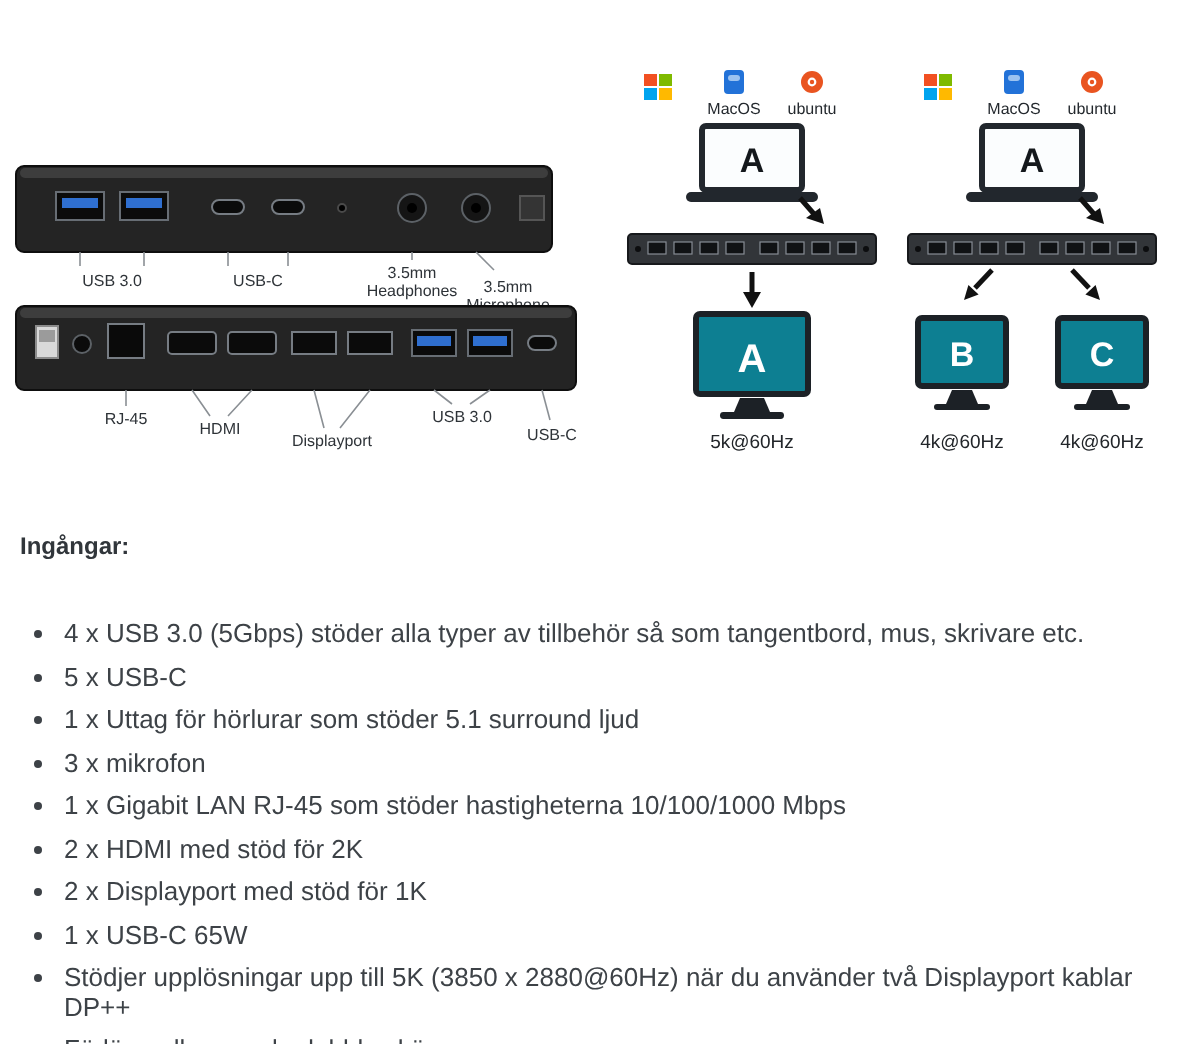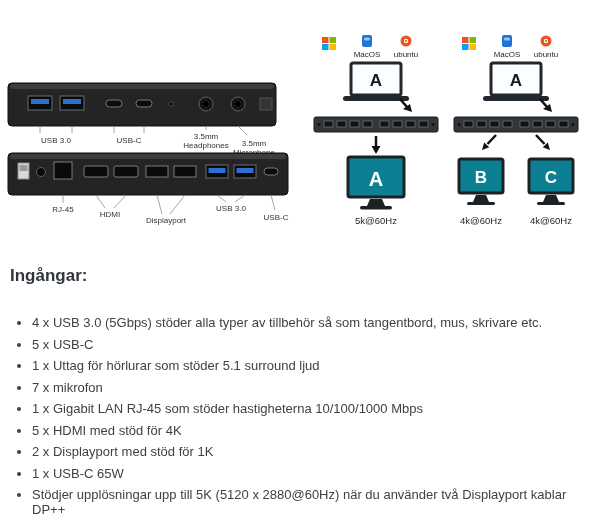--- a/index.html
+++ b/index.html
@@ -9,21 +9,21 @@
 
   .photos-front { position: absolute; left: 6px; top: 80px; }
   .photos-back  { position: absolute; left: 6px; top: 150px; }
   .diagrams { position: absolute; left: 306px; top: 35px; display: flex; gap: 0; }
 
   svg text { font-family: "Liberation Sans", sans-serif; }
   .port-label { font-size: 8px; fill: #2e3338; }
   .leader { stroke: #8a8f94; stroke-width: 0.8; }
 
   .content { position: absolute; left: 10px; top: 266px; width: 582px; }
-  .heading { font-size: 17px; font-weight: bold; color: #31363b; margin-bottom: 30px; }
+  .heading { font-size: 12px; font-weight: bold; color: #31363b; margin-bottom: 30px; }
   .bullets { list-style: disc; padding-left: 22px; color: #3d4247; }
   .bullets li { font-size: 13px; line-height: 14.5px; margin-bottom: 7px; }
   .bullets li.linklike span { text-decoration: underline; cursor: pointer; }
 </style>
 </head>
 <body>
 
 <div class="page">
 
   <svg class="photos-front" width="288" height="78" viewBox="0 0 288 78">
@@ -234,23 +234,23 @@
       <text x="105" y="189" text-anchor="middle" font-size="9.5" fill="#22262a">4k@60Hz</text>
     </svg>
   </div>
 
   <div class="content">
     <h3 class="heading">Ingångar:</h3>
     <ul class="bullets">
       <li>4 x USB 3.0 (5Gbps) stöder alla typer av tillbehör så som tangentbord, mus, skrivare etc.</li>
       <li>5 x USB-C</li>
       <li>1 x Uttag för hörlurar som stöder 5.1 surround ljud</li>
-      <li>7 x mikrofon</li>
+      <li>3 x mikrofon</li>
       <li>1 x Gigabit LAN RJ-45 som stöder hastigheterna 10/100/1000 Mbps</li>
-      <li>5 x HDMI med stöd för 4K</li>
+      <li>2 x HDMI med stöd för 2K</li>
       <li>2 x Displayport med stöd för 1K</li>
       <li>1 x USB-C 65W</li>
-      <li>Stödjer upplösningar upp till 5K (5120 x 2880@60Hz) när du använder två Displayport kablar DP++</li>
+      <li>Stödjer upplösningar upp till 5K (3850 x 2880@60Hz) när du använder två Displayport kablar DP++</li>
       <li class="linklike"><span>Förläng eller spegla dubbla skärmar</span></li>
     </ul>
   </div>
 
 </div>
 
 </body></html>

